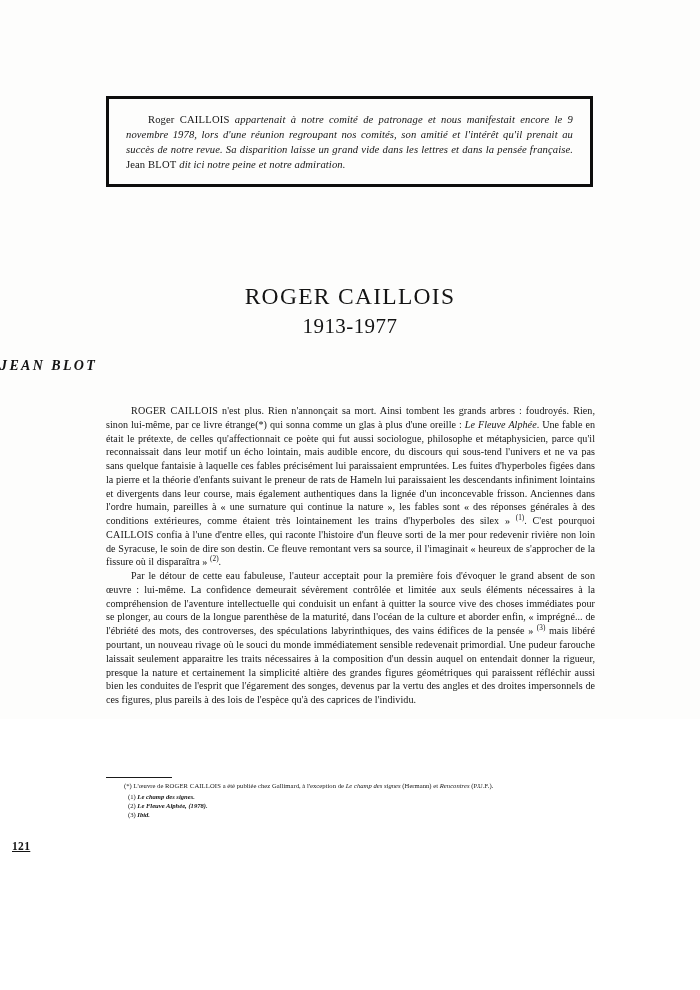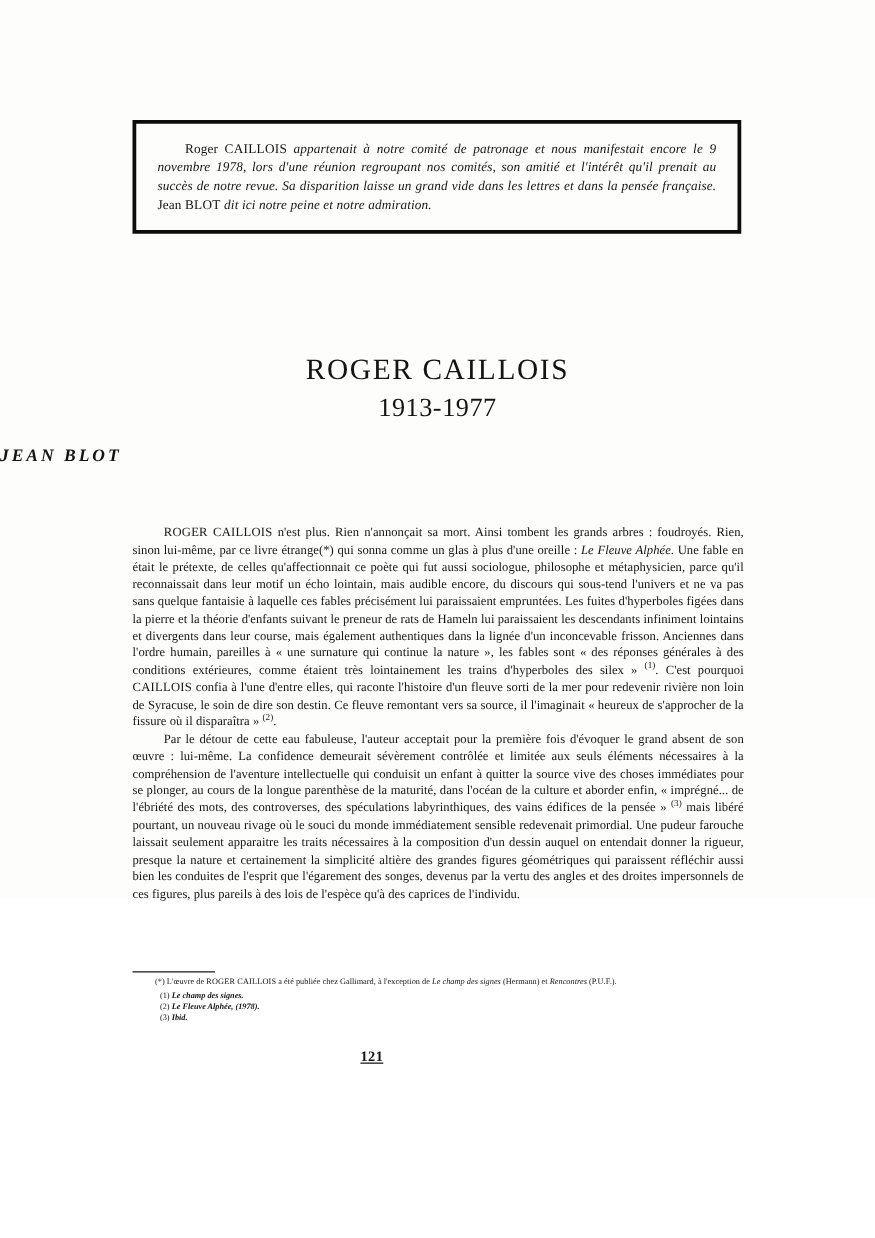--- a/index.html
+++ b/index.html
@@ -84,21 +84,21 @@
     font-size: 14px;
     font-style: italic;
     font-weight: bold;
     letter-spacing: 0.17em;
   }
 
   
   .body-col {
     position: absolute;
     left: 106px;
-    top: 420px;
+    top: 404px;
     width: 489px;
   }
   .body-col p {
     font-size: 10.1px;
     line-height: 1.365;
     text-align: justify;
     margin: 0;
     text-indent: 25px;
     letter-spacing: 0.004em;
   }
@@ -144,24 +144,24 @@
     line-height: 1.42;
     margin: 0;
     padding-left: 22px;
   }
   .fn-list li i { font-style: italic; font-weight: bold; }
   .fn-star i { font-style: italic; }
 
   
   .page-number {
     position: absolute;
-    left: 0;
+    left: 12px;
     top: 840px;
     width: 595px;
-    text-align: center;
+    text-align: left;
     font-size: 11.5px;
     font-weight: bold;
     letter-spacing: 0.03em;
     text-decoration: underline;
   }
 </style>
 </head>
 <body>
 
 <div class="page">

